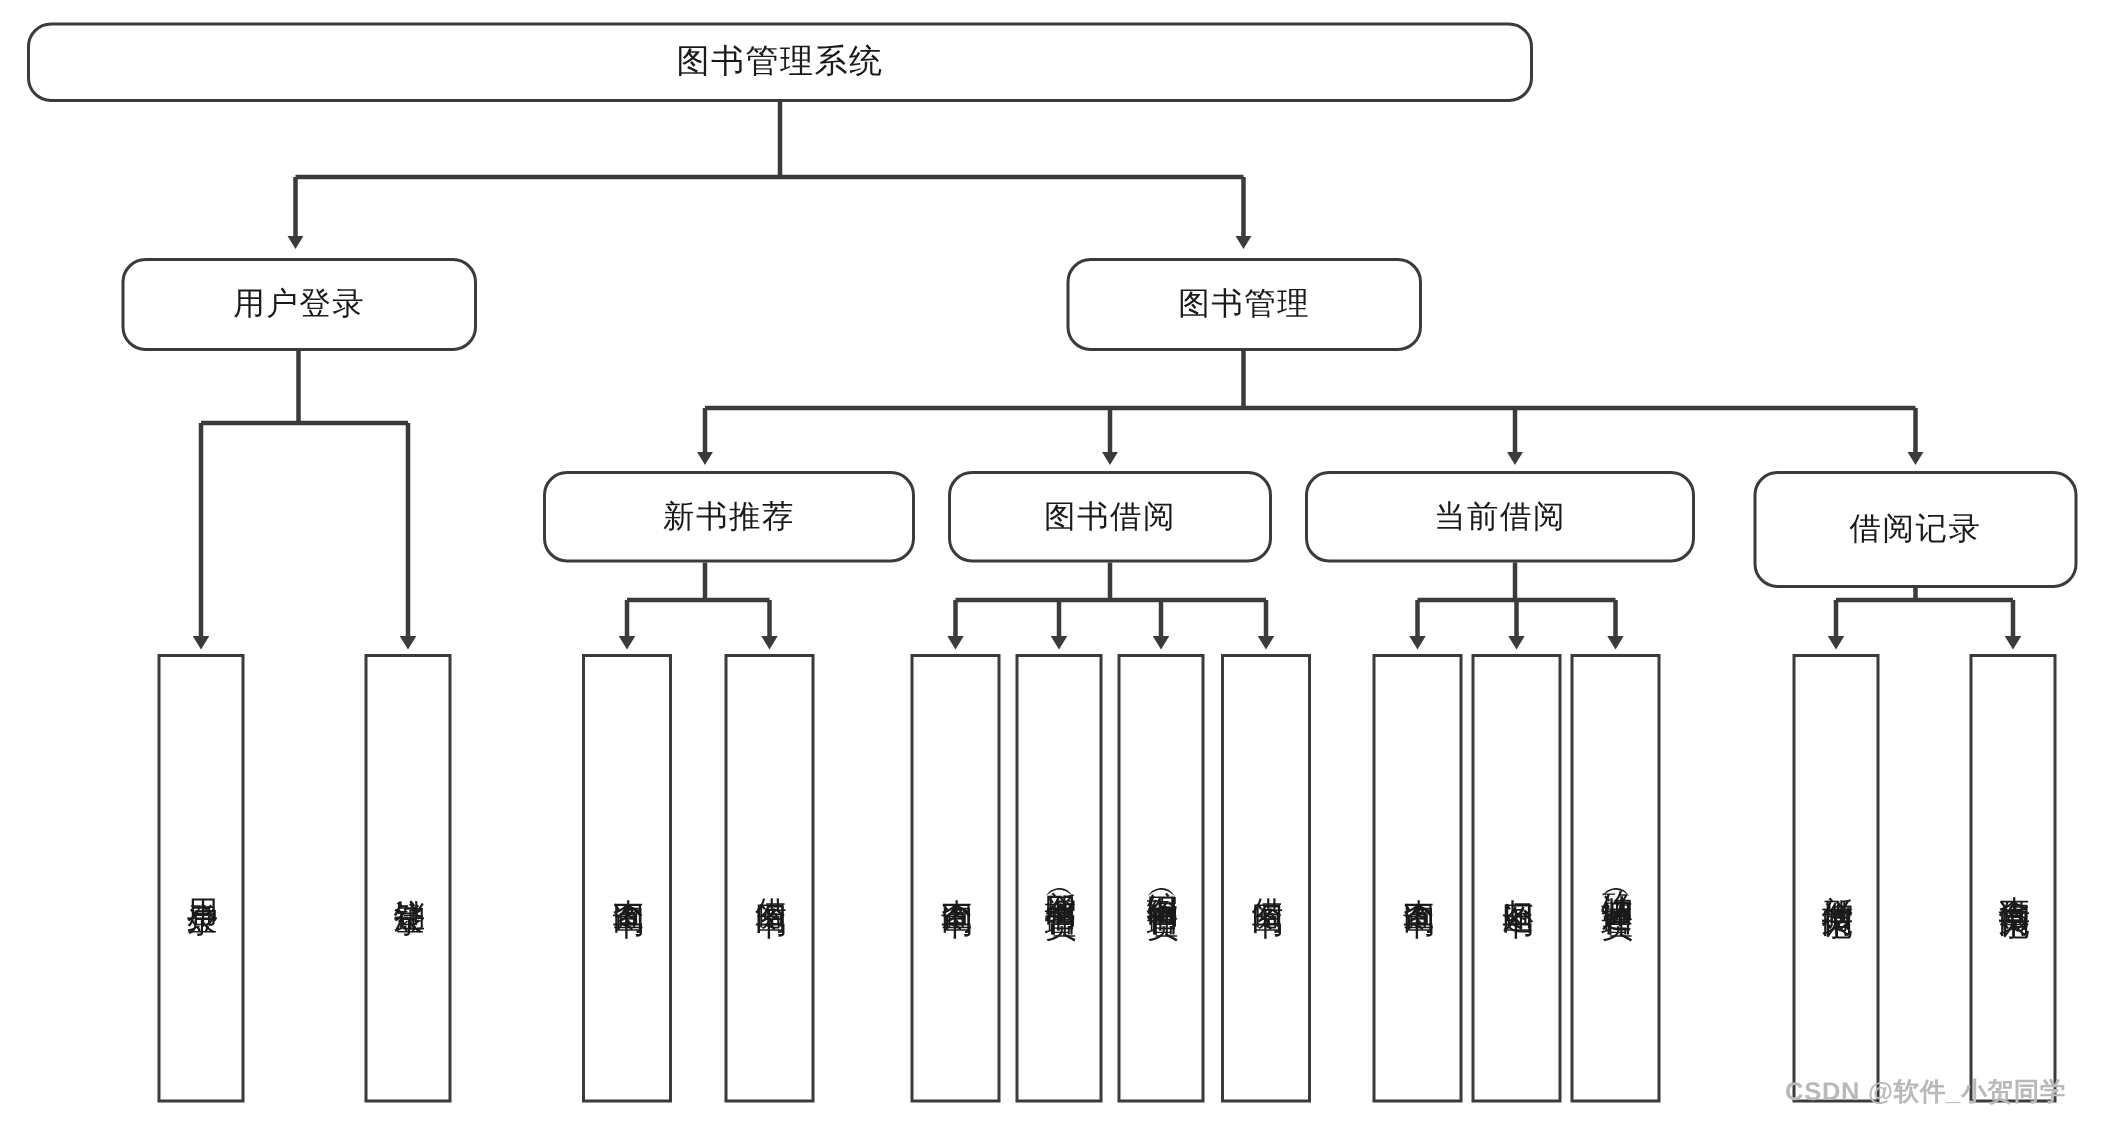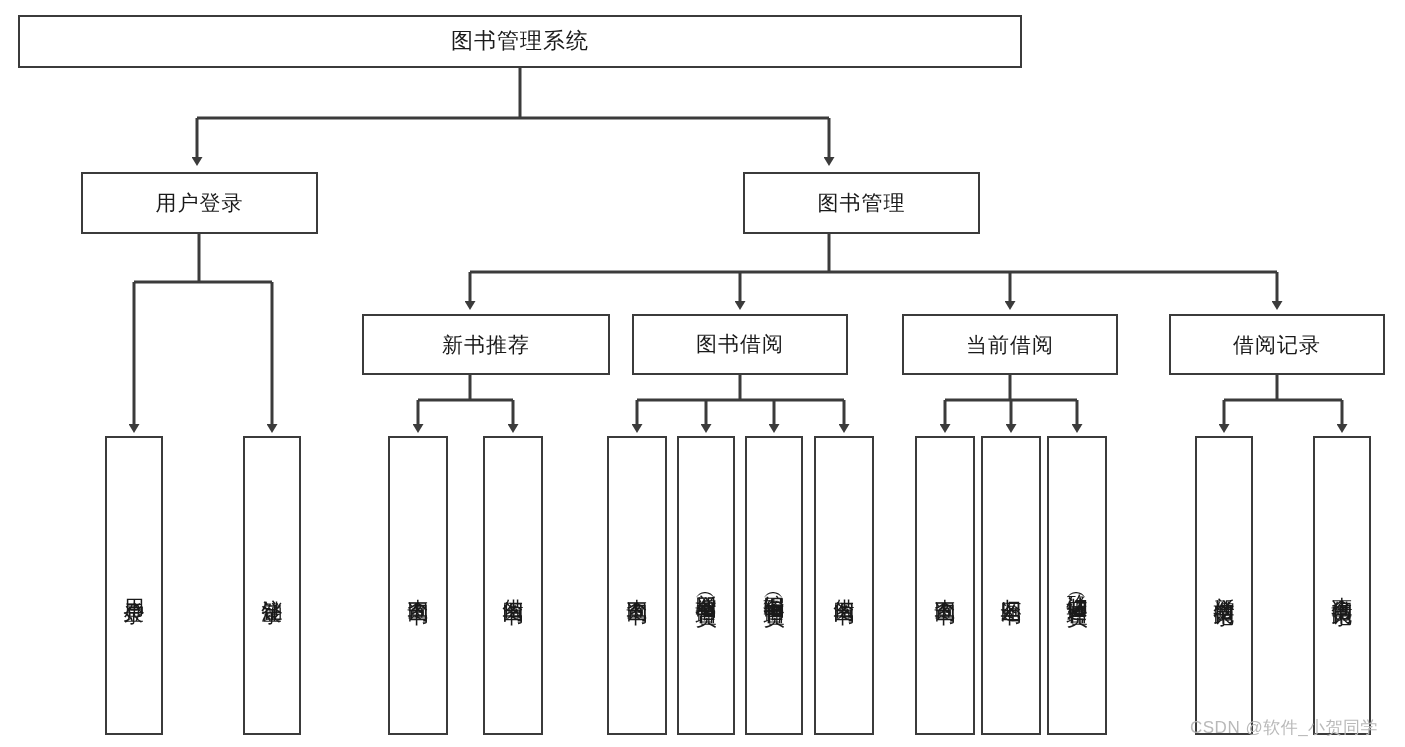--- a/index.html
+++ b/index.html
@@ -34,20 +34,21 @@
     display: flex;
     align-items: center;
     justify-content: center;
     color: #1a1a1a;
     z-index: 2;
   }
   .node.h {
     font-size: 21px;
     letter-spacing: 1px;
     line-height: 1.2;
+    border-radius: 16px;
   }
   .node.root {
     font-size: 22px;
   }
   
   .node.v {
     writing-mode: vertical-rl;
     text-orientation: upright;
     font-size: 21px;
     letter-spacing: 2px;
@@ -126,26 +127,26 @@
       <path d="M1277,375 L1277,400"></path>
       <path d="M1224,400 L1342,400"></path>
       <path d="M1224,400 L1224,425" marker-end="url(#arrow)"></path>
       <path d="M1342,400 L1342,425" marker-end="url(#arrow)"></path>
     </g>
   </svg>
 
   <div class="node h root" style="left:18px; top:15px; width:1004px; height:53px;">图书管理系统</div>
 
   <div class="node h" style="left:81px; top:172px; width:237px; height:62px;">用户登录</div>
-  <div class="node h" style="left:711px; top:172px; width:237px; height:62px;margin-left:32px;">图书管理</div>
+  <div class="node h" style="left:711px; top:172px; width:237px; height:62px;">图书管理</div>
 
   <div class="node h" style="left:362px; top:314px; width:248px; height:61px;">新书推荐</div>
   <div class="node h" style="left:632px; top:314px; width:216px; height:61px;font-family:Liberation Serif, serif;">图书借阅</div>
-  <div class="node h" style="left:902px; top:314px; width:216px; height:61px;">当前借阅</div>
-  <div class="node h" style="left:1169px; top:314px; width:216px; height:61px;">借阅记录</div>
+  <div class="node h" style="left:870px; top:314px; width:260px; height:61px;">当前借阅</div>
+  <div class="node h" style="left:1169px; top:314px; width:216px; height:78px;">借阅记录</div>
 
   <div class="node v" style="left:105px; top:436px; width:58px; height:299px;">
     <span class="vtext">用户登录</span>
   </div>
   <div class="node v" style="left:243px; top:436px; width:58px; height:299px;">
     <span class="vtext">注销登录</span>
   </div>
 
   <div class="node v" style="left:388px; top:436px; width:60px; height:299px;">
     <span class="vtext">查询图书</span>
@@ -177,15 +178,15 @@
     <span class="vtext">确认归还（管理员）</span>
   </div>
 
   <div class="node v" style="left:1195px; top:436px; width:58px; height:299px;">
     <span class="vtext">新增借阅记录</span>
   </div>
   <div class="node v" style="left:1313px; top:436px; width:58px; height:299px;">
     <span class="vtext">查询借阅记录</span>
   </div>
 
-  <div class="watermark" style="left:1190px; top:716px;">CSDN @软件_小贺同学</div>
+  <div class="watermark" style="left:1190px; top:716px;font-weight:bold;">CSDN @软件_小贺同学</div>
 
 </div>
 
 </body></html>

